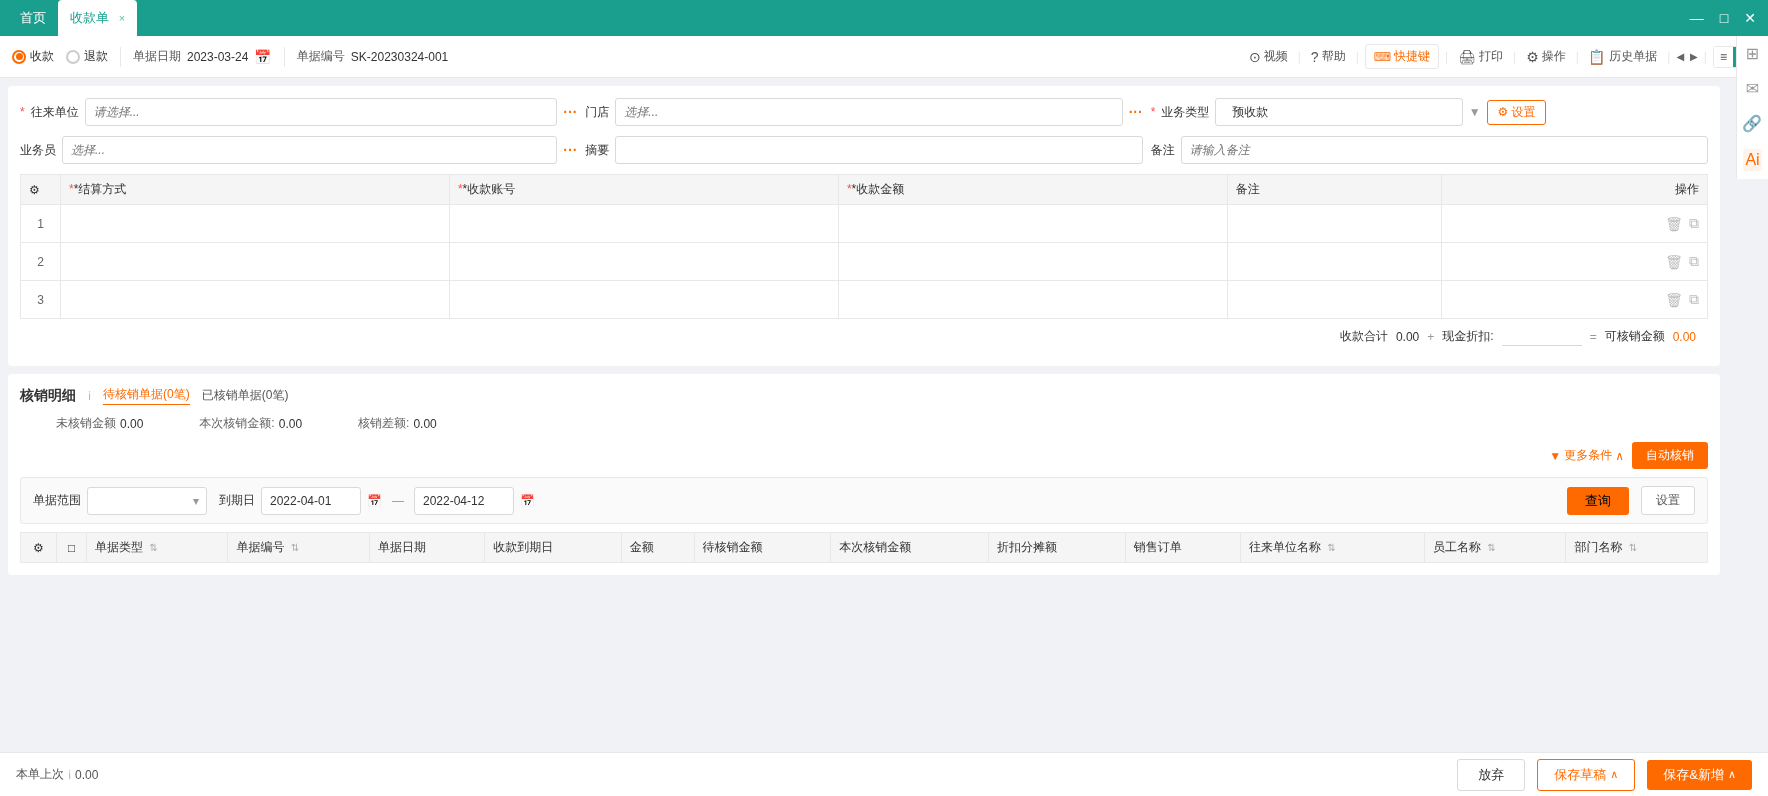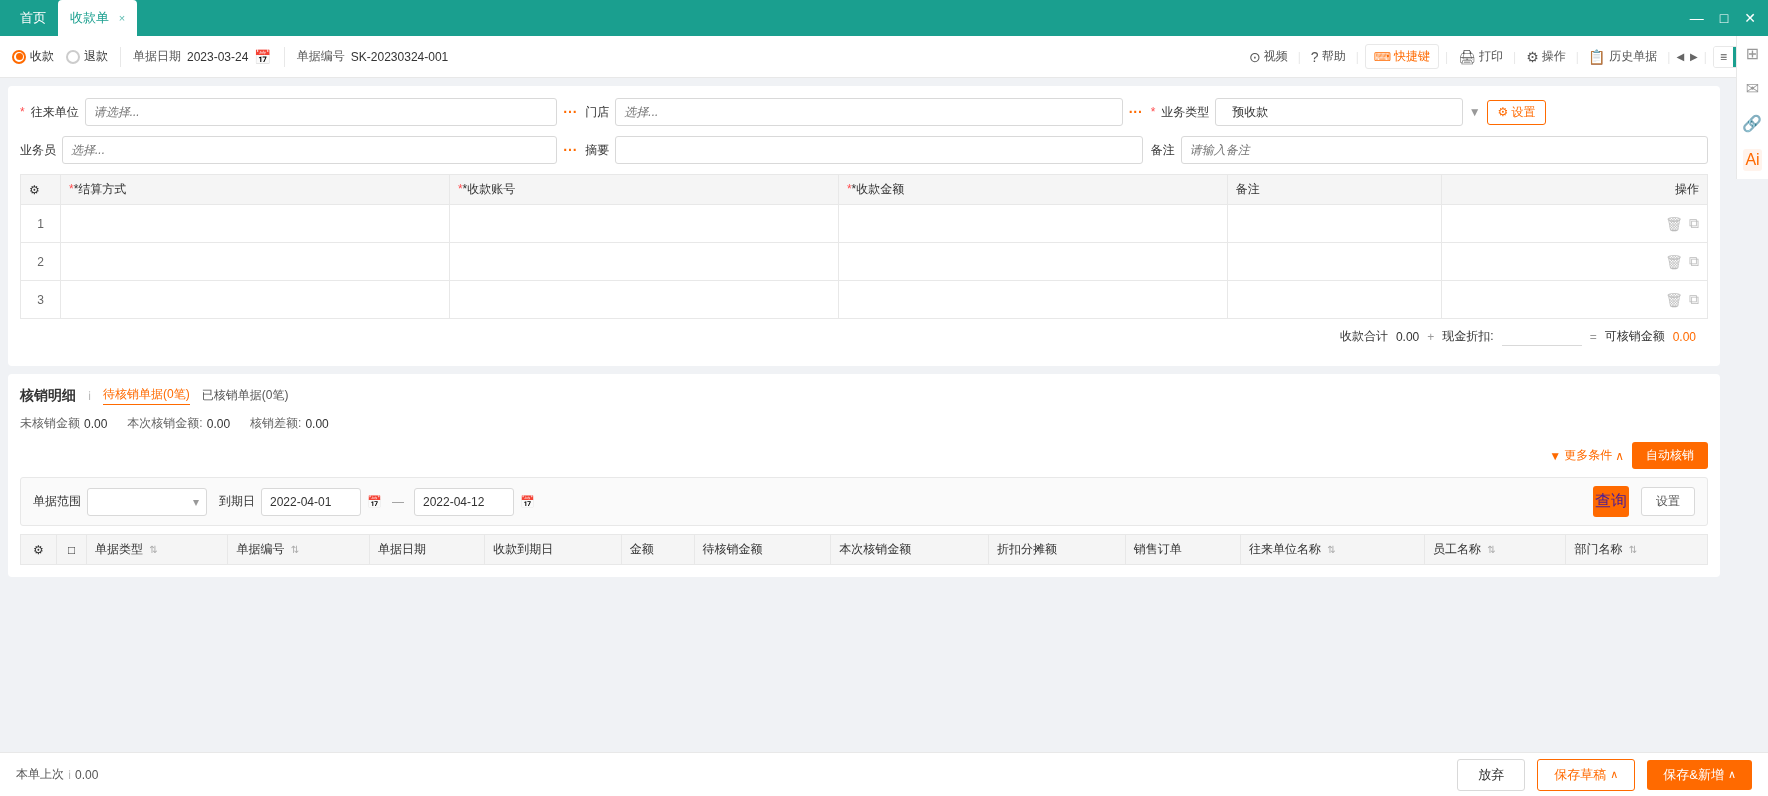--- a/index.html
+++ b/index.html
@@ -109,21 +109,21 @@
     .verify-title { font-size: 14px; font-weight: 600; color: #333; }
     .verify-info-icon { color: #bbb; cursor: pointer; }
     .verify-tab {
       color: #ff6a00; cursor: pointer; font-size: 12px; border-bottom: 1px solid #ff6a00; padding-bottom: 1px;
     }
     .verify-tab.inactive { color: #555; border-bottom: none; }
 
     .verify-stats {
       display: flex; align-items: center; gap: 20px; margin-bottom: 10px; font-size: 12px;
     }
-    .verify-stat { display: flex; align-items: center; gap: 4px; }
+    .verify-stat { display: flex; align-items: center; gap: 4px; margin-left: 36px; }
     .verify-stat .stat-label { color: #666; }
     .verify-stat .stat-val { color: #333; }
 
     .verify-filter-row {
       display: flex; align-items: center; justify-content: flex-end; gap: 8px; margin-bottom: 8px;
     }
     .more-cond-btn {
       display: flex; align-items: center; gap: 3px; color: #ff6a00; cursor: pointer; font-size: 12px;
     }
     .auto-verify-btn {
@@ -143,22 +143,22 @@
     .filter-select-wrap { position: relative; }
     .filter-select-wrap::after { content: '▾'; position: absolute; right: 8px; top: 50%; transform: translateY(-50%); color: #999; pointer-events: none; }
     .filter-date-input {
       height: 28px; border: 1px solid #d9d9d9; border-radius: 3px; padding: 0 8px;
       font-size: 12px; background: #fff; width: 100px; color: #333;
     }
     .filter-date-icon { color: #ff6a00; cursor: pointer; }
     .date-range-sep { color: #999; margin: 0 4px; }
     .filter-spacer { flex: 1; }
     .query-btn {
-      background: #ff6a00; color: #4c1d95; border: none; border-radius: 3px; padding: 5px 2px;
-      cursor: pointer; font-size: 16px;
+      background: #ff6a00; color: #000000; border: none; border-radius: 3px; padding: 5px 18px;
+      cursor: pointer; font-size: 13px;
     }
     .settings-btn-outline {
       background: #fff; color: #555; border: 1px solid #d9d9d9; border-radius: 3px; padding: 5px 14px;
       cursor: pointer; font-size: 12px;
     }
 
     
     .verify-table {
       width: 100%; border-collapse: collapse; font-size: 12px;
     }

